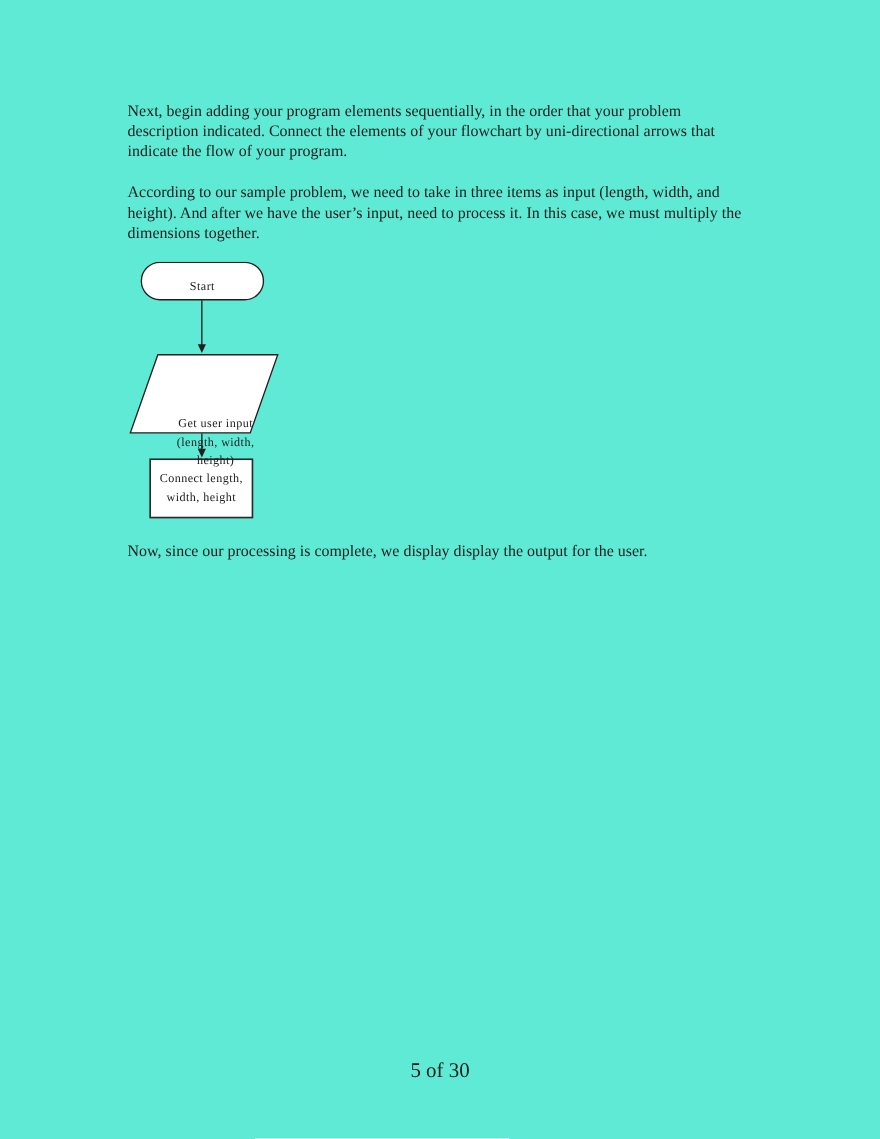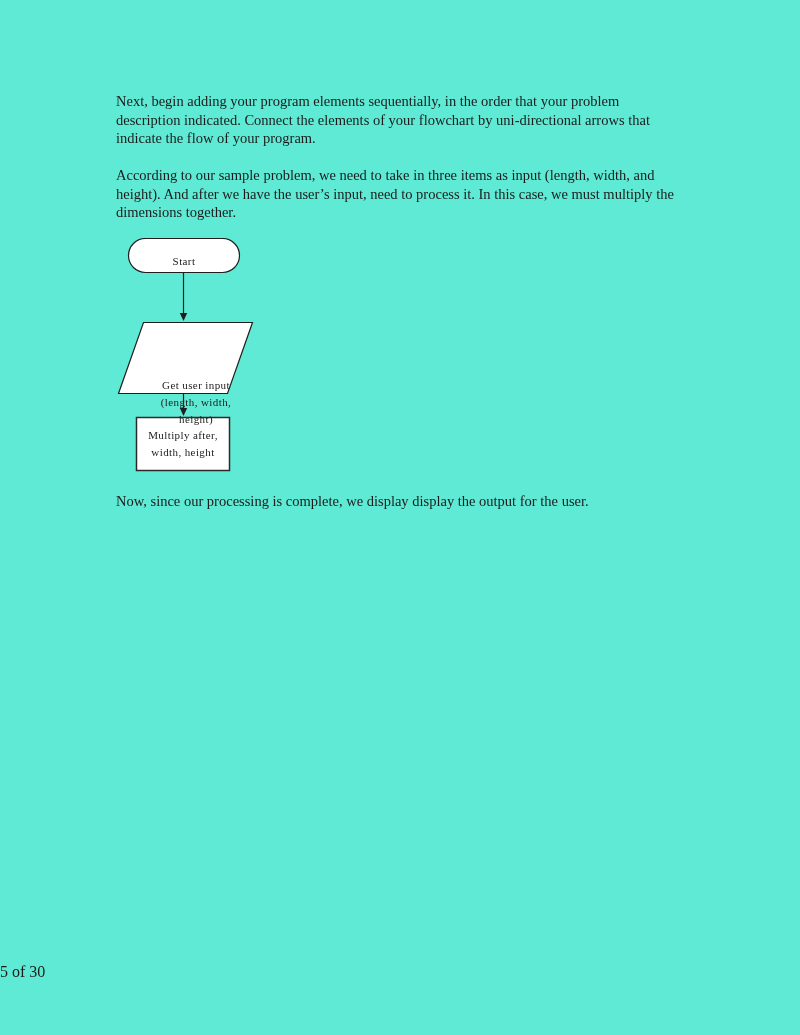--- a/index.html
+++ b/index.html
@@ -47,22 +47,22 @@
   }
   .label-start  { left: 12px;  top: 0;     width: 112px; height: 46px; }
   .label-input  { left: 14px;  top: 84px;  width: 132px; height: 71px; margin-top: 45px; }
   .label-process{ left: 20px;  top: 179px; width: 94px;  height: 54px; }
 
   .footer {
     position: absolute;
     left: 0;
     top: 963px;
     width: 100%;
-    text-align: left;
-    font-size: 16px;
+    text-align: center;
+    font-size: 19px;
     color: #1c1c1c;
   }
 </style>
 </head>
 <body>
 
 <div class="page">
 
   <p class="para para-1">Next, begin adding your program elements sequentially, in the order that your problem description indicated.  Connect the elements of your flowchart by uni-directional arrows that indicate the flow of your program.</p>
 
@@ -85,21 +85,21 @@
         <polygon points="63.8,170 71.2,170 67.5,178" fill="#1f1f1f"></polygon>
       </g>
 
       <rect x="20.5" y="179.5" width="93" height="53" fill="#ffffff" stroke="#2a2a2a" stroke-width="1.5"></rect>
     </svg>
 
     <div class="shape-label label-start">Start</div>
     <div class="shape-label label-input">Get user input
 (length, width,
 height)</div>
-    <div class="shape-label label-process">Multiply after,
+    <div class="shape-label label-process">Connect length,
 width, height</div>
   </div>
 
   <p class="para para-3">Now, since our processing is complete, we display display the output for the user.</p>
 
   <div class="footer">5 of 30</div>
 
 </div>
 
 </body></html>

